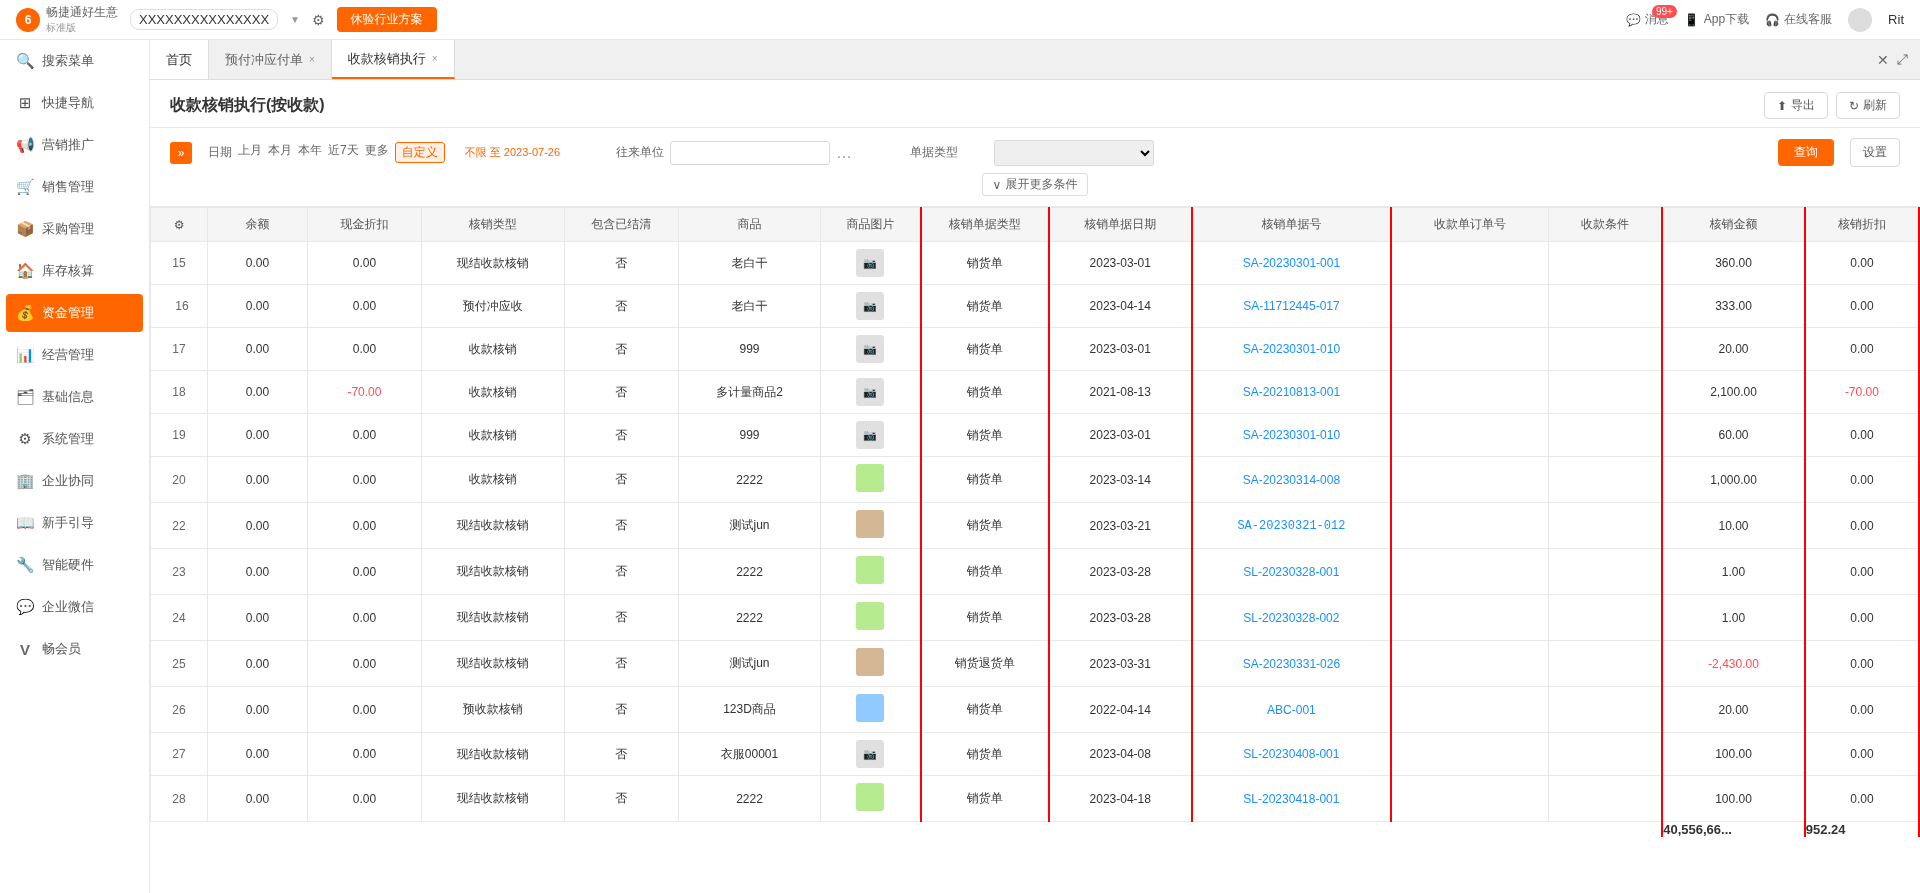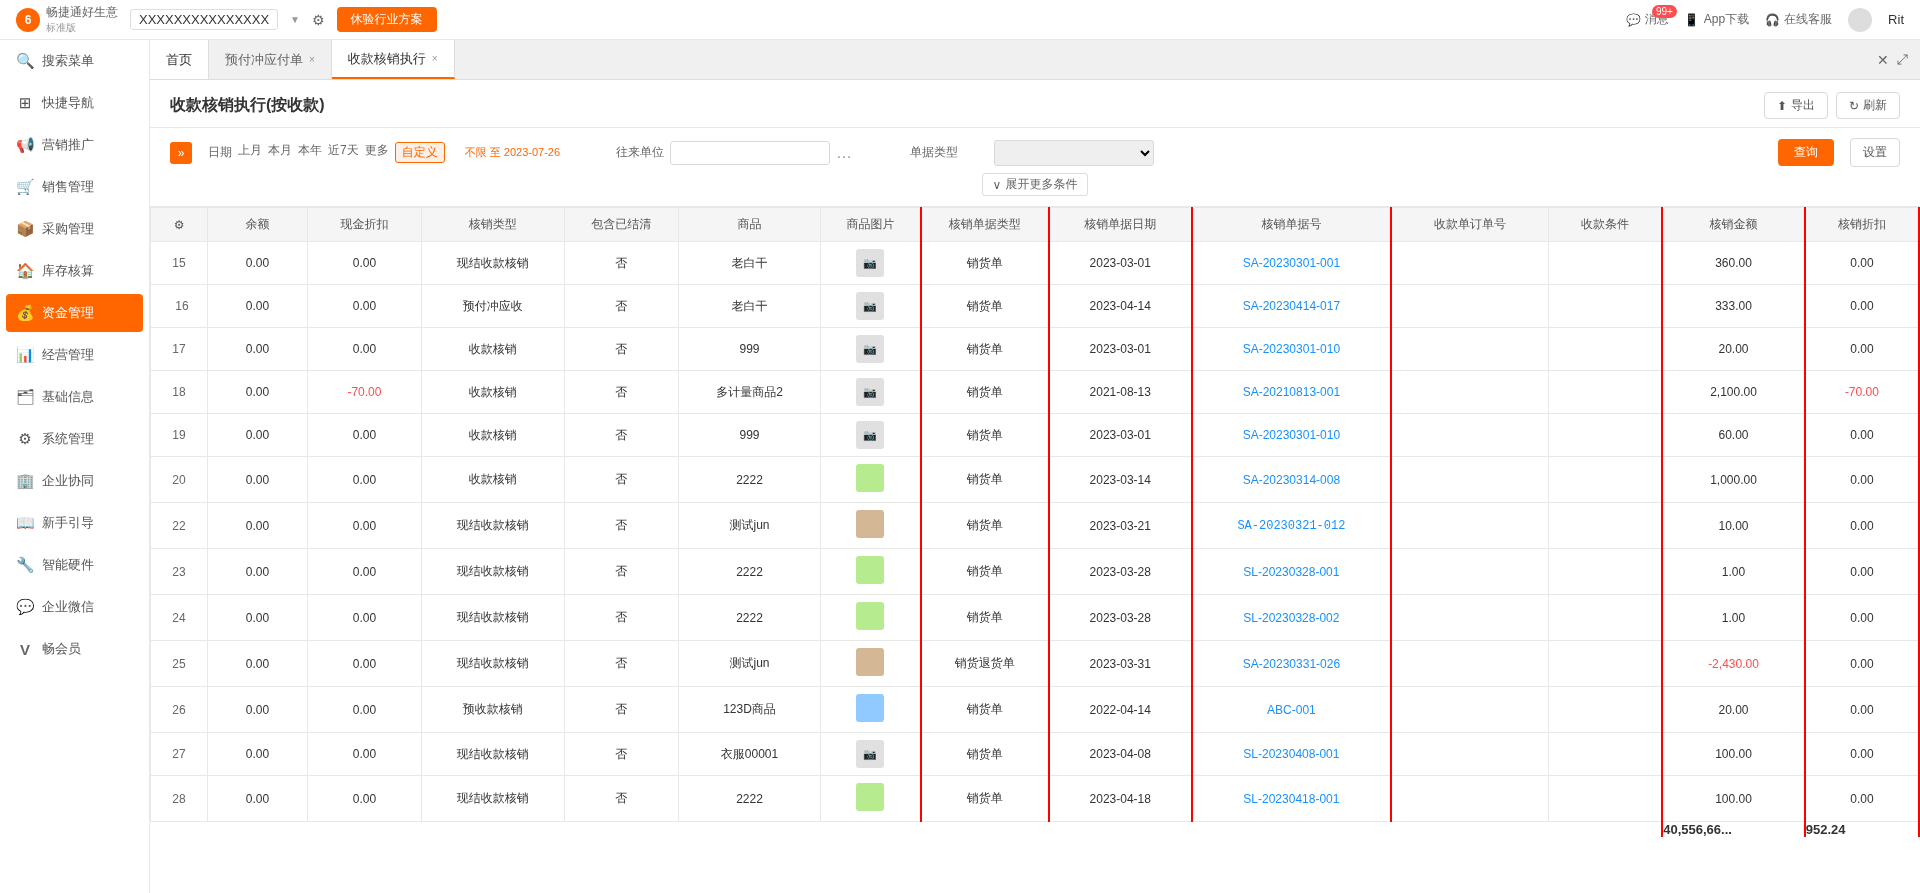--- a/index.html
+++ b/index.html
@@ -5,21 +5,21 @@
     * { box-sizing: border-box; margin: 0; padding: 0; }
     body { font-family: 'Microsoft YaHei', Arial, sans-serif; font-size: 13px; background: #f5f5f5; color: #333; width: 1920px; min-height: 893px; overflow-x: hidden; }
 
     
     .top-bar { height: 40px; background: #fff; display: flex; align-items: center; padding: 0 16px; border-bottom: 1px solid #e8e8e8; justify-content: space-between; }
     .top-bar-left { display: flex; align-items: center; gap: 12px; }
     .logo-area { display: flex; align-items: center; gap: 6px; }
     .logo-icon { width: 24px; height: 24px; background: #ff6600; border-radius: 50%; display: flex; align-items: center; justify-content: center; color: white; font-size: 12px; font-weight: bold; }
     .logo-text { font-size: 12px; color: #666; }
     .logo-sub { font-size: 10px; color: #999; }
-    .company-name { font-size: 13px; color: #333; border: 1px solid #ddd; padding: 2px 8px; border-radius: 3px; }
+    .company-name { font-size: 13px; color: #333; border: 1px solid #ddd; padding: 2px 8px; border-radius: 9px; }
     .dropdown-arrow { color: #999; font-size: 10px; }
     .gear-icon { color: #666; font-size: 14px; cursor: pointer; }
     .industry-btn { background: #ff6600; color: white; border: none; padding: 4px 14px; border-radius: 4px; cursor: pointer; font-size: 12px; }
     .top-bar-right { display: flex; align-items: center; gap: 16px; }
     .msg-badge { position: relative; display: flex; align-items: center; gap: 4px; color: #666; font-size: 12px; cursor: pointer; }
     .badge { background: #ff4d4f; color: white; font-size: 10px; border-radius: 8px; padding: 1px 4px; position: absolute; top: -6px; right: -8px; }
     .top-action { display: flex; align-items: center; gap: 4px; color: #666; font-size: 12px; cursor: pointer; }
     .user-avatar { width: 24px; height: 24px; background: #ddd; border-radius: 50%; }
 
     
@@ -294,21 +294,21 @@
             <tr>
     <td style="color:#666;padding-left:12px;">16</td>
     <td>0.00</td>
     <td style="">0.00</td>
     <td>预付冲应收</td>
     <td>否</td>
     <td>老白干</td>
     <td style="text-align:center;"><div style="width:28px;height:28px;background:#e0e0e0;display:inline-flex;align-items:center;justify-content:center;border-radius:3px;font-size:11px;color:#999;margin:auto;">📷</div></td>
     <td style="border-left:2px solid red;border-right:2px solid red;">销货单</td>
     <td style="border-left:2px solid red;border-right:2px solid red;">2023-04-14</td>
-    <td style="border-left:2px solid red;border-right:2px solid red;"><a href="#" class="link-text">SA-20230414-017</a></td>
+    <td style="border-left:2px solid red;border-right:2px solid red;"><a href="#" class="link-text">SA-11712445-017</a></td>
     <td></td>
     <td></td>
     <td style="border-left:2px solid red;border-right:2px solid red;">333.00</td>
     <td style="border-left:2px solid red;border-right:2px solid red;">0.00</td>
   </tr>
             <tr>
     <td style="color:#666;">17</td>
     <td>0.00</td>
     <td style="">0.00</td>
     <td>收款核销</td>

